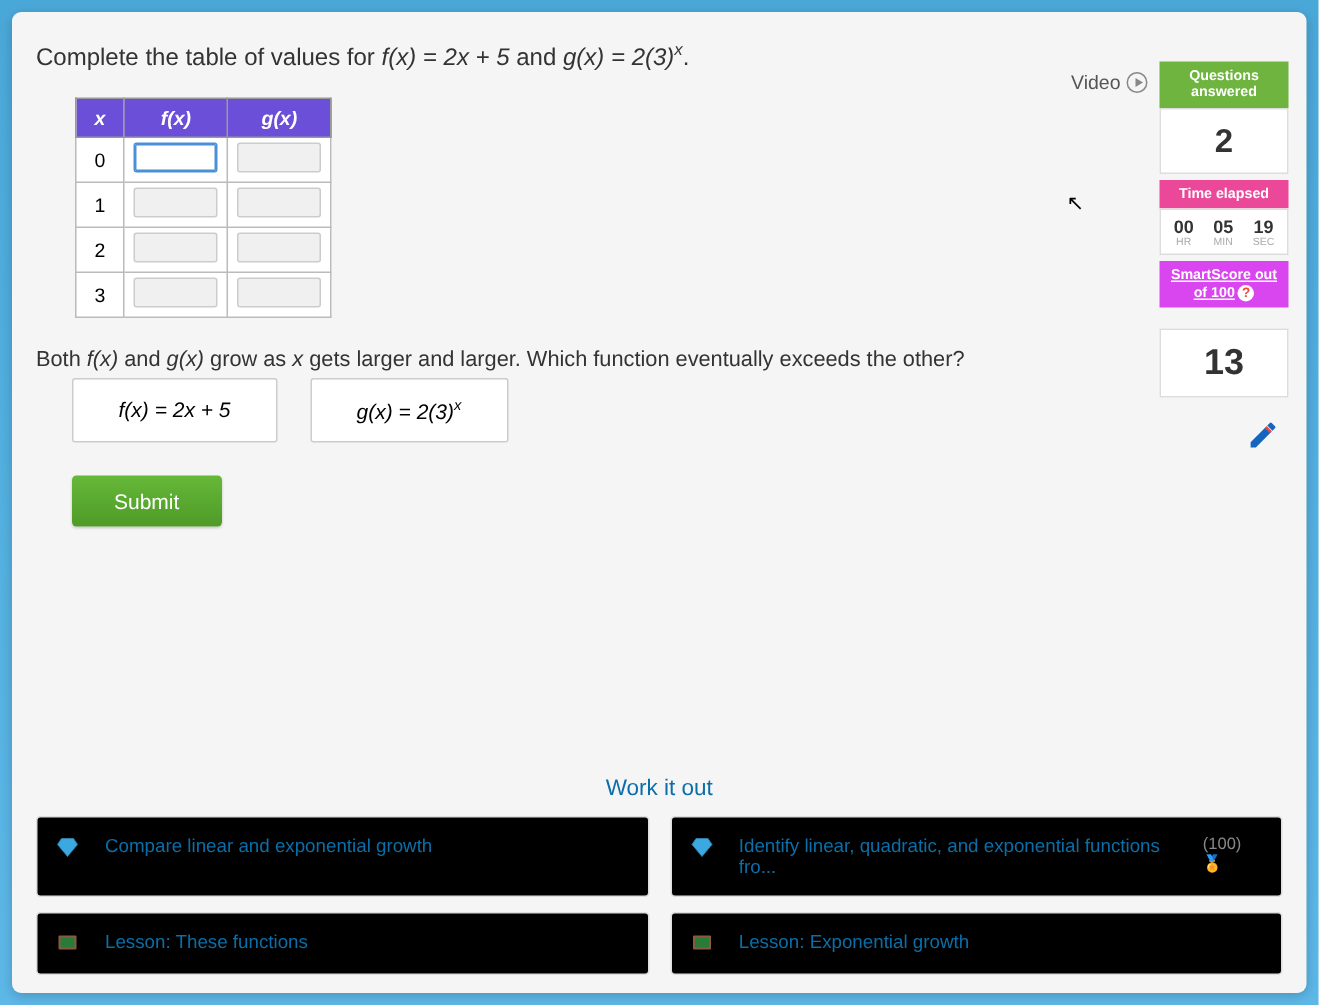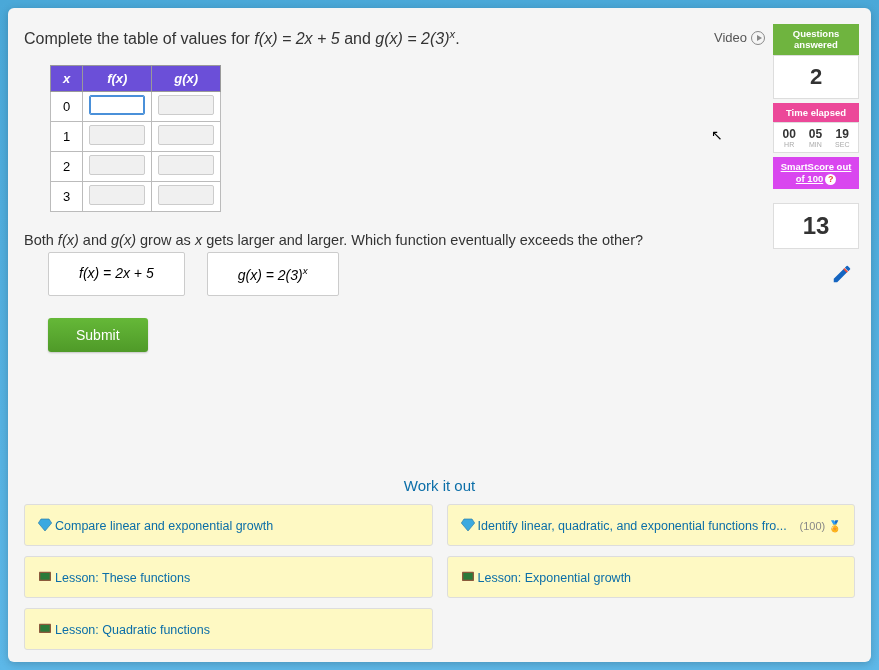--- a/index.html
+++ b/index.html
@@ -15,21 +15,21 @@
       background: #f5f5f5;
       border-radius: 6px;
       width: 100%;
       height: 100%;
       padding: 18px 16px;
       position: relative;
       box-shadow: 0 2px 8px rgba(0,0,0,0.2);
     }
     .top-right {
       position: absolute;
-      top: 16px;
+      top: 33px;
       right: 12px;
       display: flex;
       align-items: flex-start;
       gap: 8px;
     }
     .video-link {
       color: #555;
       font-size: 13px;
       display: flex;
       align-items: center;
@@ -180,29 +180,29 @@
     }
     .helps-head { text-align: center; margin-bottom: 10px; }
     .work-it { color: #0b6ea8; font-size: 15px; cursor: pointer; text-align: center; }
     .nfry { color: #555; font-size: 14px; margin-top: 4px; }
     .help-grid {
       display: grid;
       grid-template-columns: 1fr 1fr;
       gap: 10px 14px;
     }
     .help-card {
-      background: #fef9c3;
+      background: #000000;
       border: 1px solid #ddd;
       border-radius: 3px;
       padding: 12px 12px;
       font-size: 12.5px;
       color: #0b6ea8;
       display: flex;
-      align-items: flex-end;
-      gap: 2px;
+      align-items: flex-start;
+      gap: 17px;
       cursor: pointer;
     }
     .help-card .score { color: #888; margin-left: auto; font-size: 11px; }
     .help-card .medal { filter: grayscale(0); }
     .gem { flex-shrink: 0; }
     .lesson-icon { flex-shrink: 0; width:16px; height:16px;}
     .cursor-arrow {
       position: absolute;
       left: 703px;
       top: 119px;
@@ -328,24 +328,17 @@
           </svg>
         <span>Lesson: These functions</span>
       </div>
       <div class="help-card">
         <svg class="lesson-icon" viewBox="0 0 24 24">
             <rect x="3" y="4" width="18" height="14" rx="1" fill="#8b5a3c"></rect>
             <rect x="5" y="6" width="14" height="10" fill="#2a7a3a"></rect>
           </svg>
         <span>Lesson: Exponential growth</span>
       </div>
-      <div class="help-card">
-        <svg class="lesson-icon" viewBox="0 0 24 24">
-            <rect x="3" y="4" width="18" height="14" rx="1" fill="#8b5a3c"></rect>
-            <rect x="5" y="6" width="14" height="10" fill="#2a7a3a"></rect>
-          </svg>
-        <span>Lesson: Quadratic functions</span>
-      </div>
     </div>
   </div>
 
   <div class="cursor-arrow">↖</div>
 </div>
 
 </body></html>

